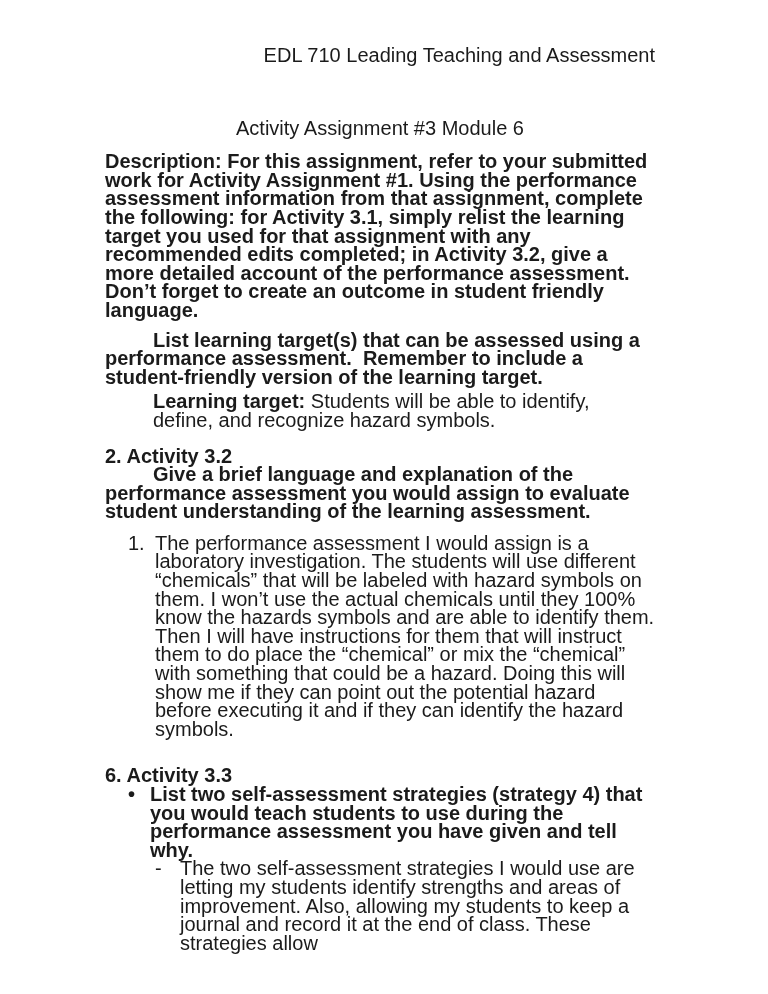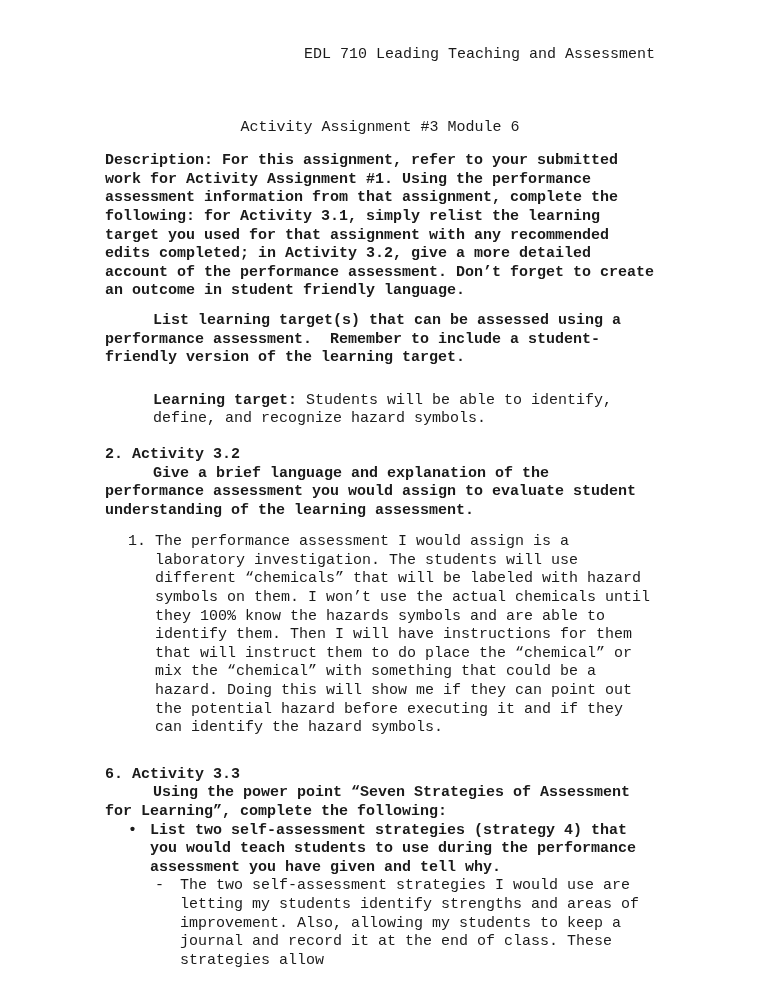--- a/index.html
+++ b/index.html
@@ -2,34 +2,34 @@
 <html><head>
 <meta charset="utf-8">
 <style>
   * { margin:0; padding:0; box-sizing:border-box; }
   html, body { background:#ffffff; }
   .page {
     position:relative;
     width:768px; height:994px;
     background:#ffffff;
     overflow:hidden;
-    font-family:Liberation Mono, monospace;
-    font-size:15px;
+    font-family:Liberation Sans, sans-serif;
+    font-size:20px;
     line-height:18.6px;
     color:#1b1b1b;
     padding:46px 113px 0 105px;
   }
   .para { white-space:pre-wrap; }
   .bold { font-weight:bold; }
   .doc-header { text-align:right; }
   .title-block { margin-top:54px; text-align:center; }
   .description { margin-top:15px; font-weight:bold; }
   .section-1 { margin-top:11px; }
   .first-indent { text-indent:48px; }
-  .lt-block { margin-top:24px; margin-left:48px; }
+  .lt-block { margin-top:6px; margin-left:48px; }
   .section-2 { margin-top:17px; }
   .numbered-item { margin-top:13px; margin-left:23px; display:flex; }
   .marker-num { flex:0 0 27px; width:27px; }
   .section-3 { margin-top:28px; }
   .bullet-item { margin-left:23px; display:flex; font-weight:bold; }
   .marker-bullet { flex:0 0 22px; width:22px; }
   .dash-item { margin-left:50px; display:flex; }
   .marker-dash { flex:0 0 25px; width:25px; }
   .item-text { flex:1; }
 </style>
@@ -59,21 +59,20 @@
     <p class="bold first-indent para">Give a brief language and explanation of the performance assessment you would assign to evaluate student understanding of the learning assessment.</p>
   </div>
 
   <div class="numbered-item">
     <span class="marker-num para">1.</span>
     <span class="item-text para">The performance assessment I would assign is a laboratory investigation. The students will use different “chemicals” that will be labeled with hazard symbols on them. I won’t use the actual chemicals until they 100% know the hazards symbols and are able to identify them. Then I will have instructions for them that will instruct them to do place the “chemical” or mix the “chemical” with something that could be a hazard. Doing this will show me if they can point out the potential hazard before executing it and if they can identify the hazard symbols.</span>
   </div>
 
   <div class="section-3">
     <div class="bold para">6. Activity 3.3</div>
-    <p class="bold first-indent para">Using the power point “Seven Strategies of Assessment for Learning”, complete the following:</p>
   </div>
 
   <div class="bullet-item">
     <span class="marker-bullet para">•</span>
     <span class="item-text para">List two self-assessment strategies (strategy 4) that you would teach students to use during the performance assessment you have given and tell why.</span>
   </div>
 
   <div class="dash-item">
     <span class="marker-dash para">-</span>
     <span class="item-text para">The two self-assessment strategies I would use are letting my students identify strengths and areas of improvement. Also, allowing my students to keep a journal and record it at the end of class. These strategies allow</span>

